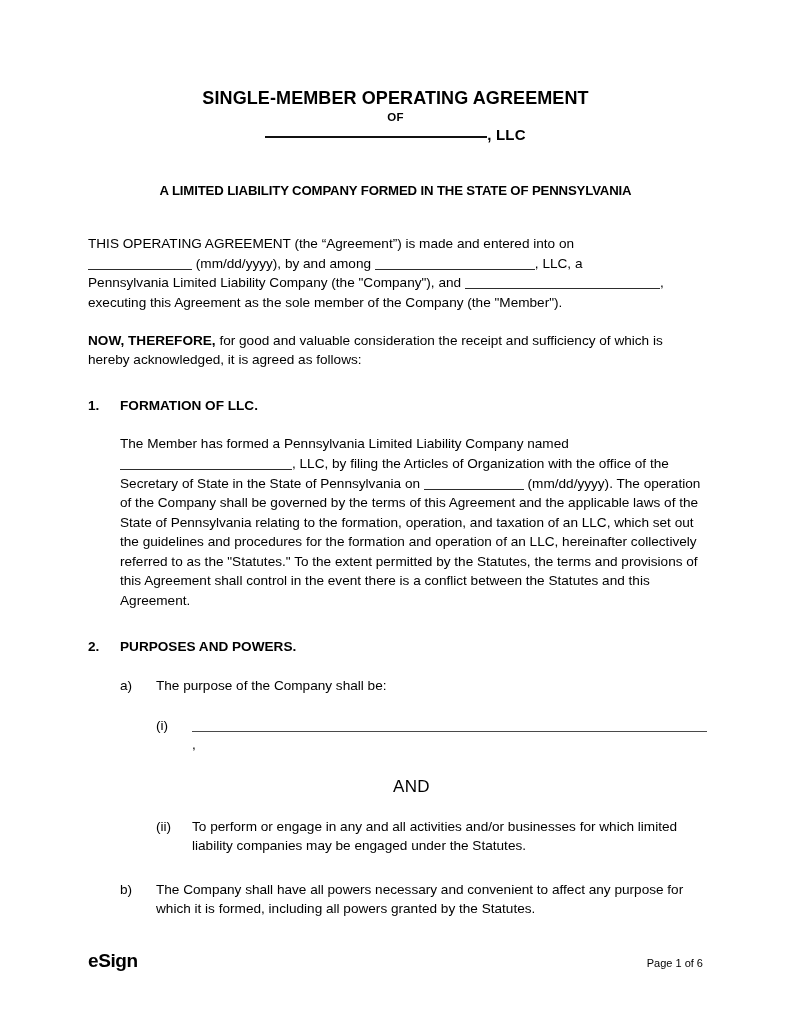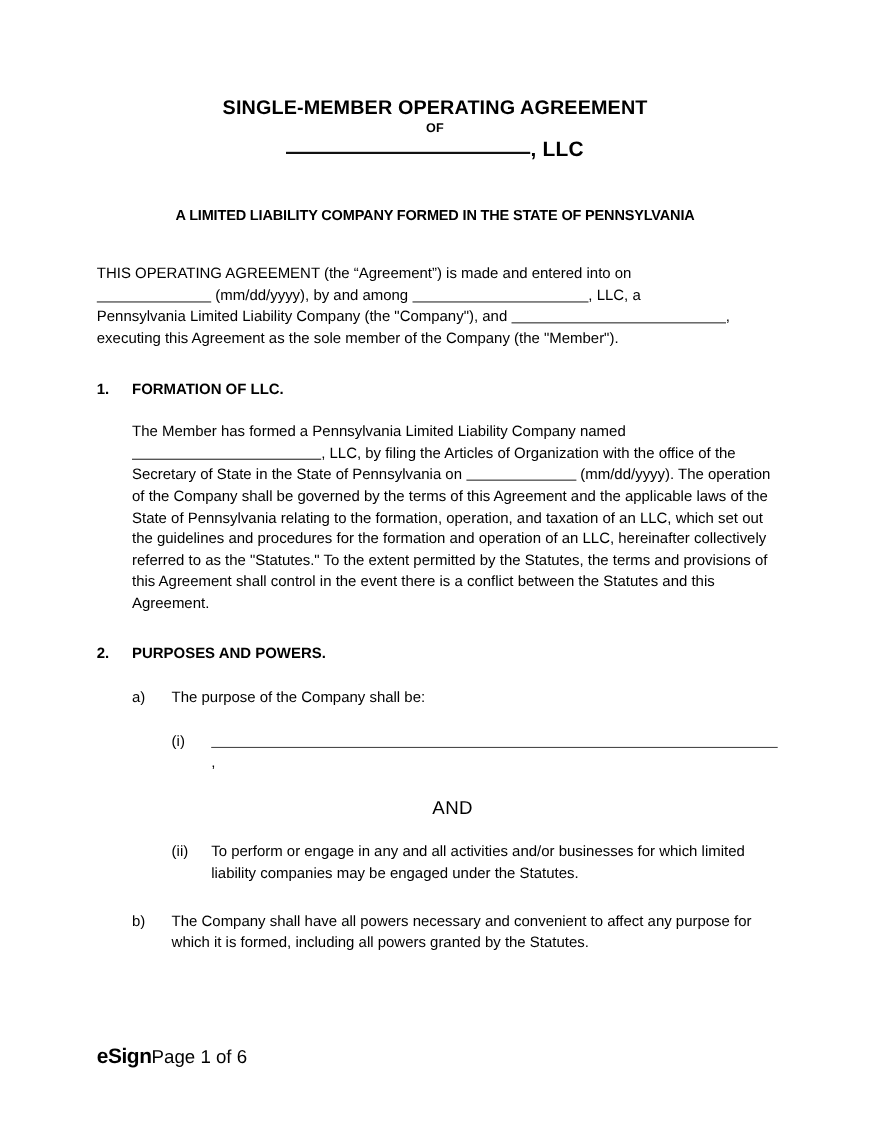--- a/index.html
+++ b/index.html
@@ -42,21 +42,21 @@
     line-height: 1.12;
     white-space: nowrap;
   }
   .doc-of {
     font-size: 11.5px;
     font-weight: bold;
     margin-top: 3px;
     letter-spacing: 0.3px;
   }
   .doc-entity {
-    font-size: 19px;
+    font-size: 15px;
     font-weight: bold;
     margin-top: 3px;
     letter-spacing: 0.2px;
   }
   .doc-entity .blank-line {
     display: inline-block;
     width: 222px;
     border-bottom: 2.2px solid #111;
     vertical-align: 2px;
     margin-right: 0px;
@@ -158,28 +158,29 @@
   }
 
   
   .footer {
     position: absolute;
     left: 88px;
     right: 88px;
     top: 950px;
     display: flex;
     align-items: baseline;
+    justify-content: space-between;
   }
   .brand {
     font-size: 19px;
     font-weight: bold;
     letter-spacing: -0.4px;
   }
   .page-num {
-    font-size: 17px;
+    font-size: 11px;
   }
 </style>
 </head>
 <body>
 
 <div class="page">
 
   <div class="content">
 
     <div class="title-block">
@@ -199,20 +200,23 @@
         <span class="blank b-date"></span>
         <span>(mm/dd/yyyy), by and among</span>
         <span class="blank b-name"></span><span>, LLC, a</span>
         <br>
         <span>Pennsylvania Limited Liability Company (the "Company"), and</span>
         <span class="blank b-member"></span><span>,</span>
         <br>
         <span>executing this Agreement as the sole member of the Company (the "Member").</span>
       </p>
 
+      <p class="para">
+        <span class="bold">NOW, THEREFORE,</span><span> for good and valuable consideration the receipt and sufficiency of which is hereby acknowledged, it is agreed as follows:</span>
+      </p>
 
       <div class="section">
         <div class="section-head">
           <span class="num">1.</span><span>FORMATION OF LLC.</span>
         </div>
         <div class="section-body">
           <p class="para tight">
             <span>The Member has formed a Pennsylvania Limited Liability Company named</span>
             <br>
             <span class="blank b-name2"></span><span>, LLC, by filing the Articles of Organization with the office of the Secretary of State in the State of Pennsylvania on</span>

